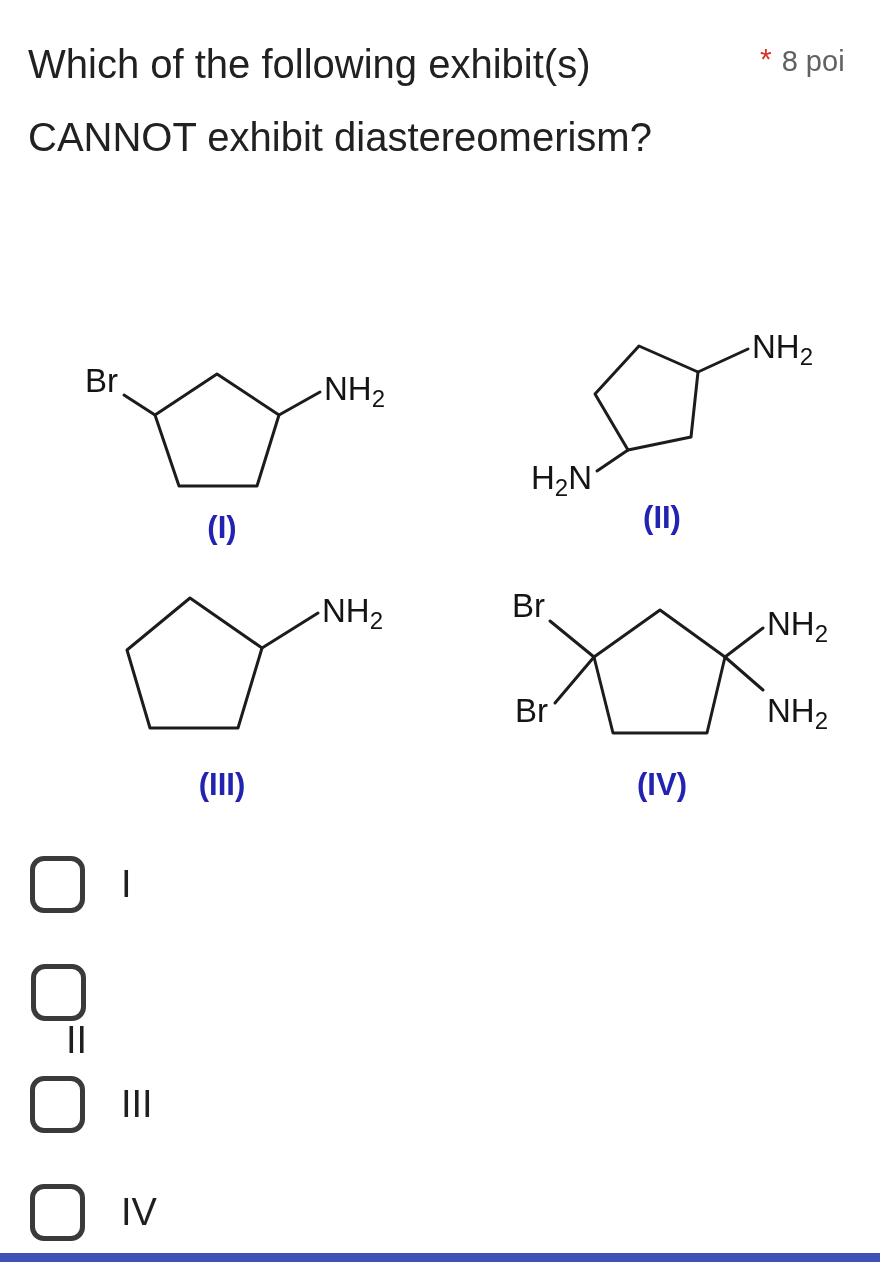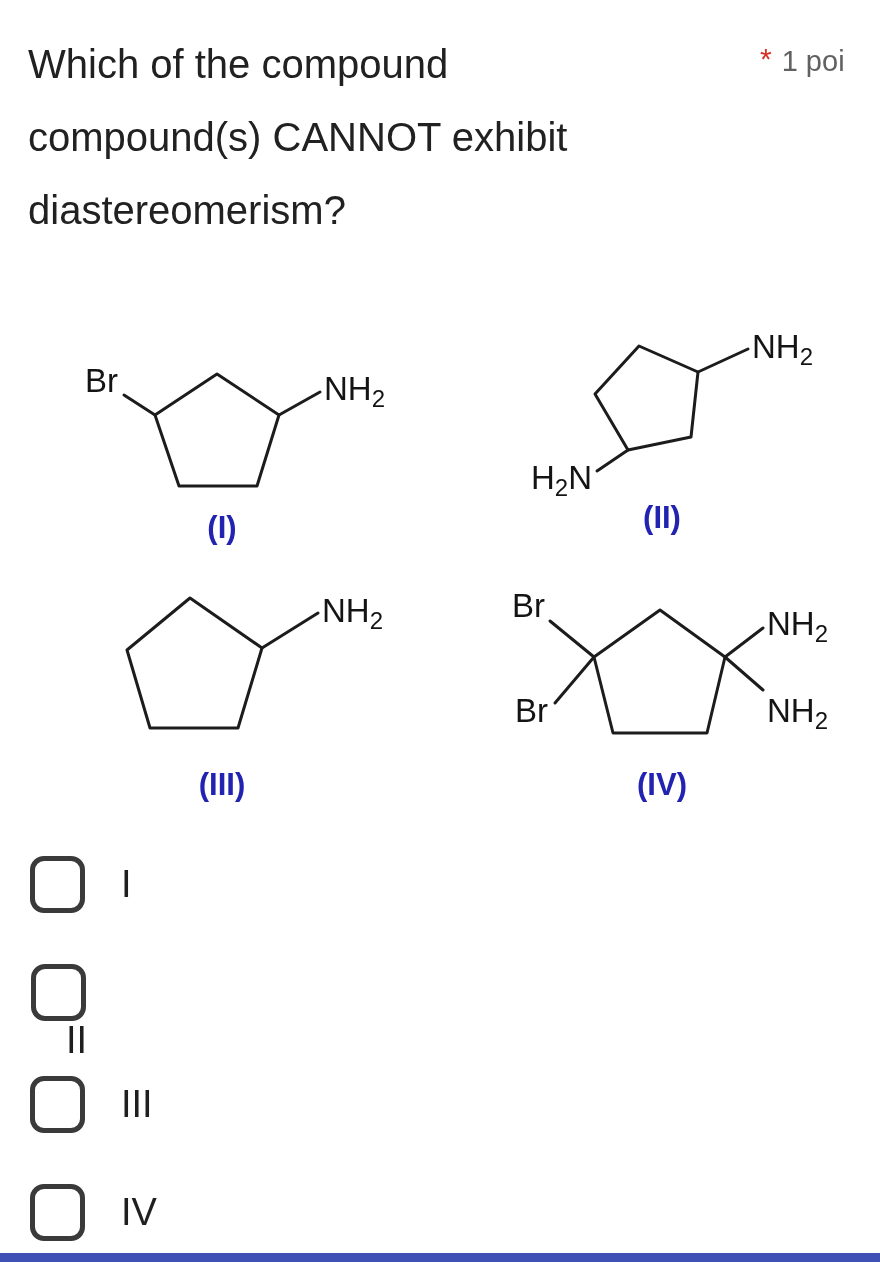--- a/index.html
+++ b/index.html
@@ -57,24 +57,24 @@
   .bottom-bar{
     position:absolute;left:0;bottom:0;width:880px;height:9px;
     background:#3f51b5;
   }
 </style>
 </head>
 <body>
 
 <div class="page">
 
-  <div class="question-text">Which of the compound compound(s) CANNOT exhibit diastereomerism?</div>
+  <div class="question-text">Which of the following exhibit(s) CANNOT exhibit diastereomerism?</div>
 
   <div class="points">
-    <span class="asterisk">*</span><span class="points-text">1 poi</span>
+    <span class="asterisk">*</span><span class="points-text">8 poi</span>
   </div>
 
   <svg class="figure" width="880" height="545" viewBox="0 310 880 545" xmlns="http://www.w3.org/2000/svg">
 
     <g>
       <polygon class="ring" points="155,415 217,374 279,415 257,486 179,486"></polygon>
       <line class="bond" x1="124" y1="395" x2="155" y2="415"></line>
       <line class="bond" x1="279" y1="415" x2="320" y2="392"></line>
       <text x="118" y="392" text-anchor="end">
         <tspan>Br</tspan>

